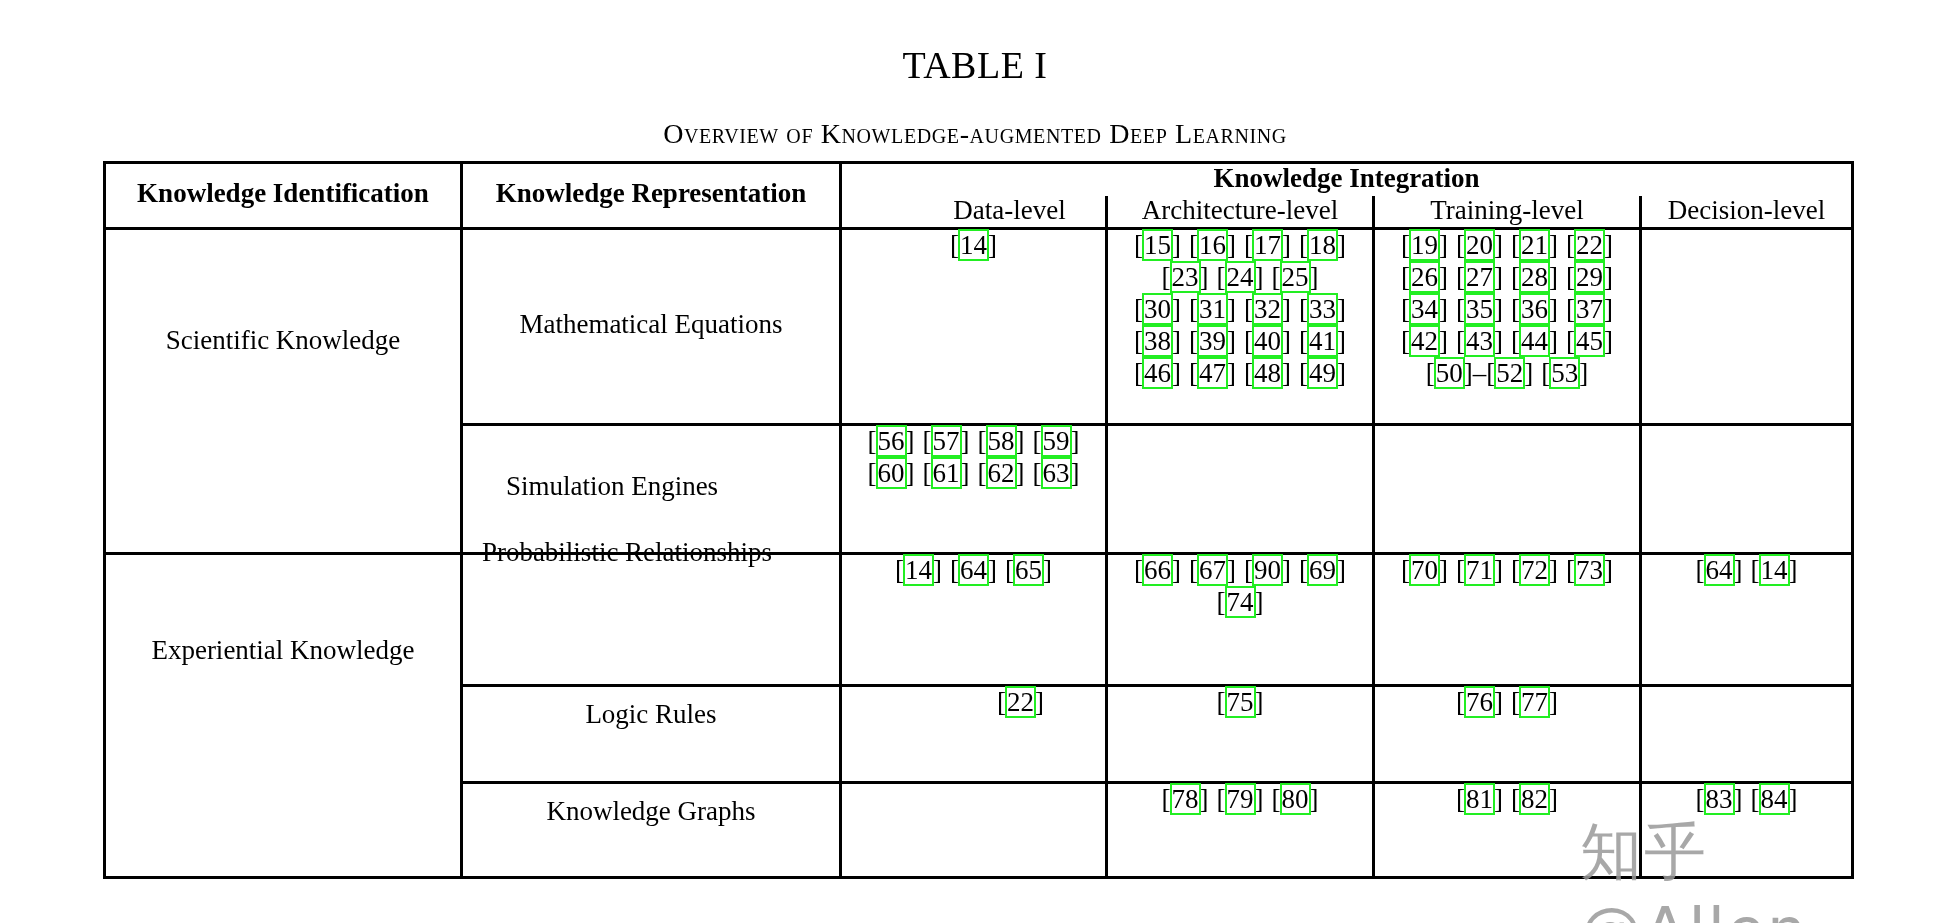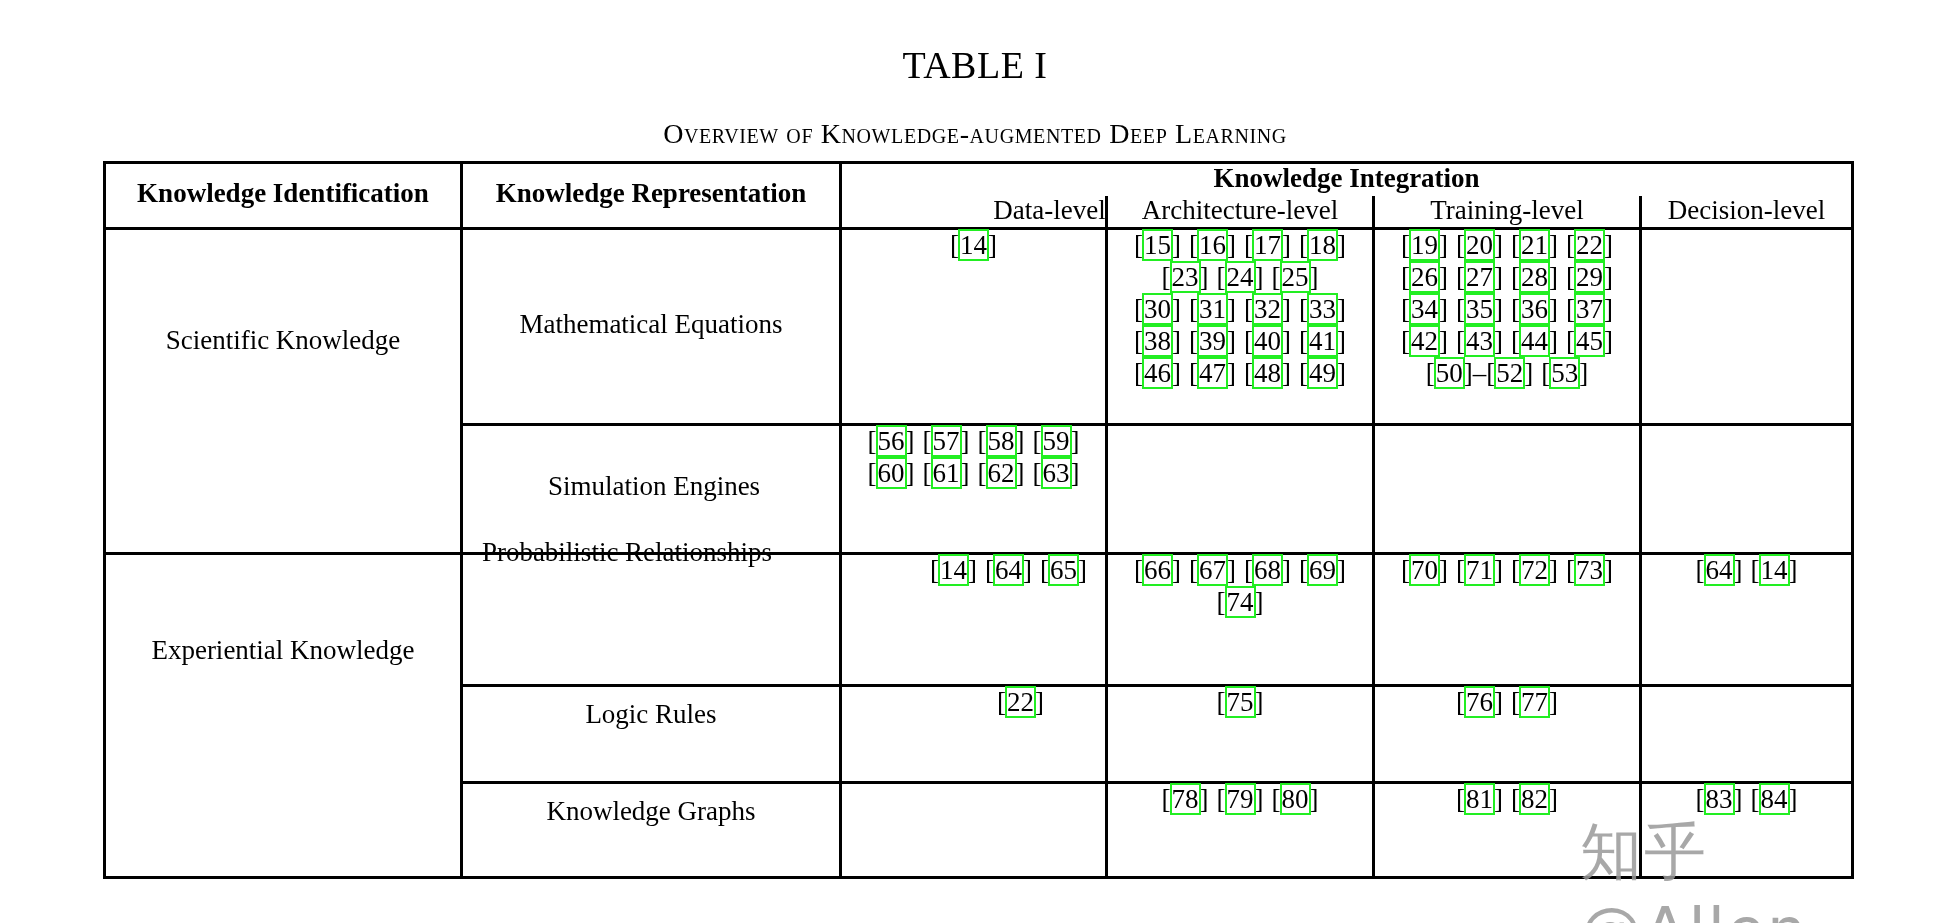--- a/index.html
+++ b/index.html
@@ -40,30 +40,30 @@
   <div class="vline" style="left:839px; top:161px; height:718px;"></div>
   <div class="vline" style="left:1105px; top:196px; height:683px;"></div>
   <div class="vline" style="left:1372px; top:196px; height:683px;"></div>
   <div class="vline" style="left:1639px; top:196px; height:683px;"></div>
   <div class="vline" style="left:1851px; top:161px; height:718px;"></div>
 </div>
 
 <div class="cell hdr" style="left:106px; top:177px; width:354px;">Knowledge Identification</div>
 <div class="cell hdr" style="left:463px; top:177px; width:376px;">Knowledge Representation</div>
 <div class="cell hdr" style="left:842px; top:162px; width:1009px;">Knowledge Integration</div>
-<div class="cell sub" style="left:878px; top:194px; width:263px;padding-left:40px;">Data-level</div>
+<div class="cell sub" style="left:838px; top:194px; width:263px;padding-left:40px;">Data-level</div>
 <div class="cell sub" style="left:1108px; top:194px; width:264px;">Architecture-level</div>
 <div class="cell sub" style="left:1375px; top:194px; width:264px;">Training-level</div>
 <div class="cell sub" style="left:1642px; top:194px; width:209px;">Decision-level</div>
 
 <div class="cell" style="left:106px; top:324px; width:354px;">Scientific Knowledge</div>
 <div class="cell" style="left:106px; top:634px; width:354px;">Experiential Knowledge</div>
 
 <div class="cell" style="left:463px; top:308px; width:376px;">Mathematical Equations</div>
-<div class="cell" style="left:463px; top:470px; width:298px;margin-left:42px;">Simulation Engines</div>
+<div class="cell" style="left:463px; top:470px; width:298px;">Simulation Engines</div>
 <div class="cell" style="left:463px; top:536px; width:328px;">Probabilistic Relationships</div>
 <div class="cell" style="left:463px; top:698px; width:376px;">Logic Rules</div>
 <div class="cell" style="left:463px; top:795px; width:376px;">Knowledge Graphs</div>
 
 <div class="refs" style="left:842px; top:229px; width:263px;">
     <span class="refline"><span class="ref">[<span class="n">14</span>]</span></span>
   </div>
 <div class="refs" style="left:1108px; top:229px; width:264px;">
     <span class="refline"><span class="ref">[<span class="n">15</span>]</span><span class="ref">[<span class="n">16</span>]</span><span class="ref">[<span class="n">17</span>]</span><span class="ref">[<span class="n">18</span>]</span></span>
     <span class="refline"><span class="ref">[<span class="n">23</span>]</span><span class="ref">[<span class="n">24</span>]</span><span class="ref">[<span class="n">25</span>]</span></span>
@@ -81,25 +81,25 @@
 <div class="refs" style="left:1642px; top:229px; width:209px;"></div>
 
 <div class="refs" style="left:842px; top:425px; width:263px;">
     <span class="refline"><span class="ref">[<span class="n">56</span>]</span><span class="ref">[<span class="n">57</span>]</span><span class="ref">[<span class="n">58</span>]</span><span class="ref">[<span class="n">59</span>]</span></span>
     <span class="refline"><span class="ref">[<span class="n">60</span>]</span><span class="ref">[<span class="n">61</span>]</span><span class="ref">[<span class="n">62</span>]</span><span class="ref">[<span class="n">63</span>]</span></span>
   </div>
 <div class="refs" style="left:1108px; top:425px; width:264px;"></div>
 <div class="refs" style="left:1375px; top:425px; width:264px;"></div>
 <div class="refs" style="left:1642px; top:425px; width:209px;"></div>
 
-<div class="refs" style="left:842px; top:554px; width:263px;margin-left:35px;">
+<div class="refs" style="left:842px; top:554px; width:263px;">
     <span class="refline"><span class="ref">[<span class="n">14</span>]</span><span class="ref">[<span class="n">64</span>]</span><span class="ref">[<span class="n">65</span>]</span></span>
   </div>
 <div class="refs" style="left:1108px; top:554px; width:264px;">
-    <span class="refline"><span class="ref">[<span class="n">66</span>]</span><span class="ref">[<span class="n">67</span>]</span><span class="ref">[<span class="n">68</span>]</span><span class="ref">[<span class="n">69</span>]</span></span>
+    <span class="refline"><span class="ref">[<span class="n">66</span>]</span><span class="ref">[<span class="n">67</span>]</span><span class="ref">[<span class="n">90</span>]</span><span class="ref">[<span class="n">69</span>]</span></span>
     <span class="refline"><span class="ref">[<span class="n">74</span>]</span></span>
   </div>
 <div class="refs" style="left:1375px; top:554px; width:264px;">
     <span class="refline"><span class="ref">[<span class="n">70</span>]</span><span class="ref">[<span class="n">71</span>]</span><span class="ref">[<span class="n">72</span>]</span><span class="ref">[<span class="n">73</span>]</span></span>
   </div>
 <div class="refs" style="left:1642px; top:554px; width:209px;">
     <span class="refline"><span class="ref">[<span class="n">64</span>]</span><span class="ref">[<span class="n">14</span>]</span></span>
   </div>
 
 <div class="refs" style="left:842px; top:686px; width:263px;margin-left:47px;">

